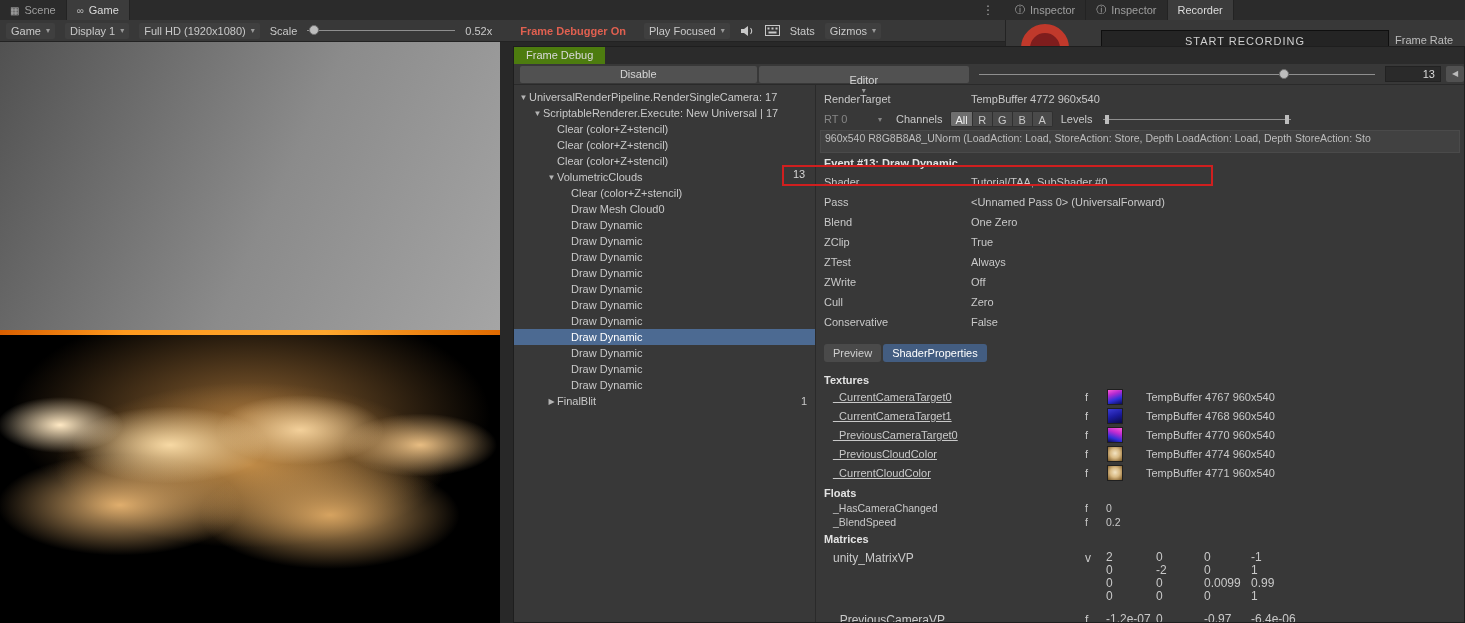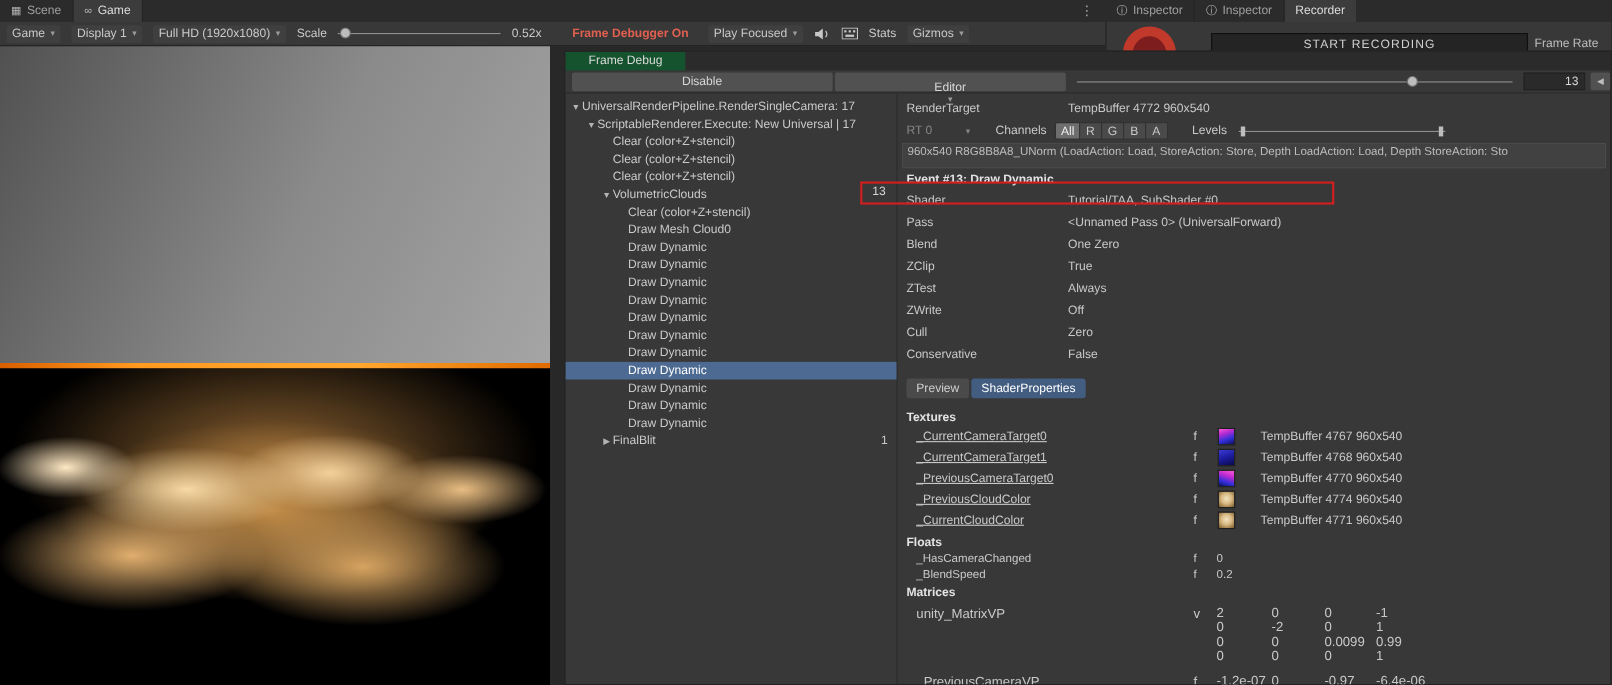--- a/index.html
+++ b/index.html
@@ -56,21 +56,21 @@
       radial-gradient(170px 70px at 120px 170px, #e0ae6d 0%, rgba(224,174,109,0) 72%),
       radial-gradient(180px 75px at 330px 180px, #d6a360 0%, rgba(214,163,96,0) 72%),
       radial-gradient(260px 110px at 250px 130px, #c08b47 0%, rgba(192,139,71,0) 75%),
       radial-gradient(300px 140px at 250px 80px, #8a6030 0%, rgba(138,96,48,0) 80%),
       #000; }
 
   
   .fdwin { position:absolute; left:513px; top:46px; width:952px; height:577px; background:#383838;
     border:1px solid #1e1e1e; z-index:10; overflow:hidden; }
   .fdtabs { height:17px; background:#2b2b2b; display:flex; }
-  .fdtab { height:17px; padding:0 21px; line-height:17px; background:#14532d; color:#dadada; }
+  .fdtab { height:17px; padding:0 12px; line-height:17px; background:#4d7c0f; color:#dadada; }
   .fdtoolbar { display:flex; align-items:center; height:21px; background:#383838; border-bottom:1px solid #2a2a2a; }
   .btn.disable { width:237px; height:17px; margin-left:6px; background:#515151; border-radius:2px;
     text-align:center; line-height:17px; color:#d6d6d6; }
   .dd.editor { width:211px; height:17px; margin-left:2px; background:#515151; border-radius:2px;
     display:flex; justify-content:space-between; align-items:center; padding:8px 6px; color:#d6d6d6;flex-direction:column; }
   .slider.main { width:396px; margin:0 10px; flex:none; }
   .slider.main .thumb { left:calc(77% - 5px); }
   .numfield { width:56px; height:16px; background:#2a2a2a; border:1px solid #222; color:#dadada;
     text-align:right; padding:0 5px; line-height:15px; }
   .clipbtn { flex:none; width:18px; height:16px; margin-left:5px; background:#515151; color:#bbb;
@@ -88,28 +88,28 @@
   .tl { color:#c9c9c9; }
   .cnt { position:absolute; right:8px; color:#c9c9c9; }
 
   
   .fddetails { flex:1; padding-top:4px; position:relative; overflow:hidden; }
   .drow { display:flex; align-items:center; height:20px; padding-left:8px; }
   .plabel { width:147px; flex:none; color:#c9c9c9; }
   .pvalue { color:#c9c9c9; white-space:nowrap; }
   .dd.rt0 { width:58px; display:flex; justify-content:space-between; align-items:center; color:#868686; }
   .dd.rt0 .ddarrow { color:#868686; }
-  .chlabel { margin-left:23px; color:#c9c9c9; }
+  .chlabel { margin-left:14px; color:#c9c9c9; }
   .seg { display:flex; margin-left:8px; }
   .segbtn { height:16px; min-width:20px; padding:0 4px; line-height:16px; text-align:center;
     background:#4a4a4a; border:1px solid #303030; border-left:none; color:#c9c9c9; }
   .segbtn:first-child { border-left:1px solid #303030; border-radius:2px 0 0 2px; }
   .segbtn:last-child { border-radius:0 2px 2px 0; }
   .segbtn.active { background:#6e6e6e; color:#efefef; }
-  .chlabel.lv { margin-left:22px; }
+  .chlabel.lv { margin-left:8px; }
   .slider.levels { width:188px; margin-left:10px; }
   .slider.levels .h1, .slider.levels .h2 { position:absolute; top:4px; width:4px; height:9px; background:#bdbdbd; }
   .slider.levels .h1 { left:2px; } .slider.levels .h2 { right:2px; }
   .bufinfo { height:23px; line-height:15px; margin:1px 4px; background:#414141; border:1px solid #4a4a4a;
     padding:0 4px; font-size:10.5px; color:#bdbdbd; white-space:nowrap; overflow:hidden; }
   .evttitle { height:18px; line-height:18px; padding-left:8px; font-weight:bold; color:#e3e3e3; }
   .ptabs { display:flex; gap:2px; margin:12px 0 0 8px; }
   .ptab { height:18px; line-height:18px; padding:0 9px; background:#4a4a4a; border-radius:3px; color:#cfcfcf; }
   .ptab.active { background:#435d81; color:#fff; }
   .sechead { font-weight:bold; color:#e3e3e3; padding-left:8px; height:16px; line-height:16px; margin-top:2px; }

